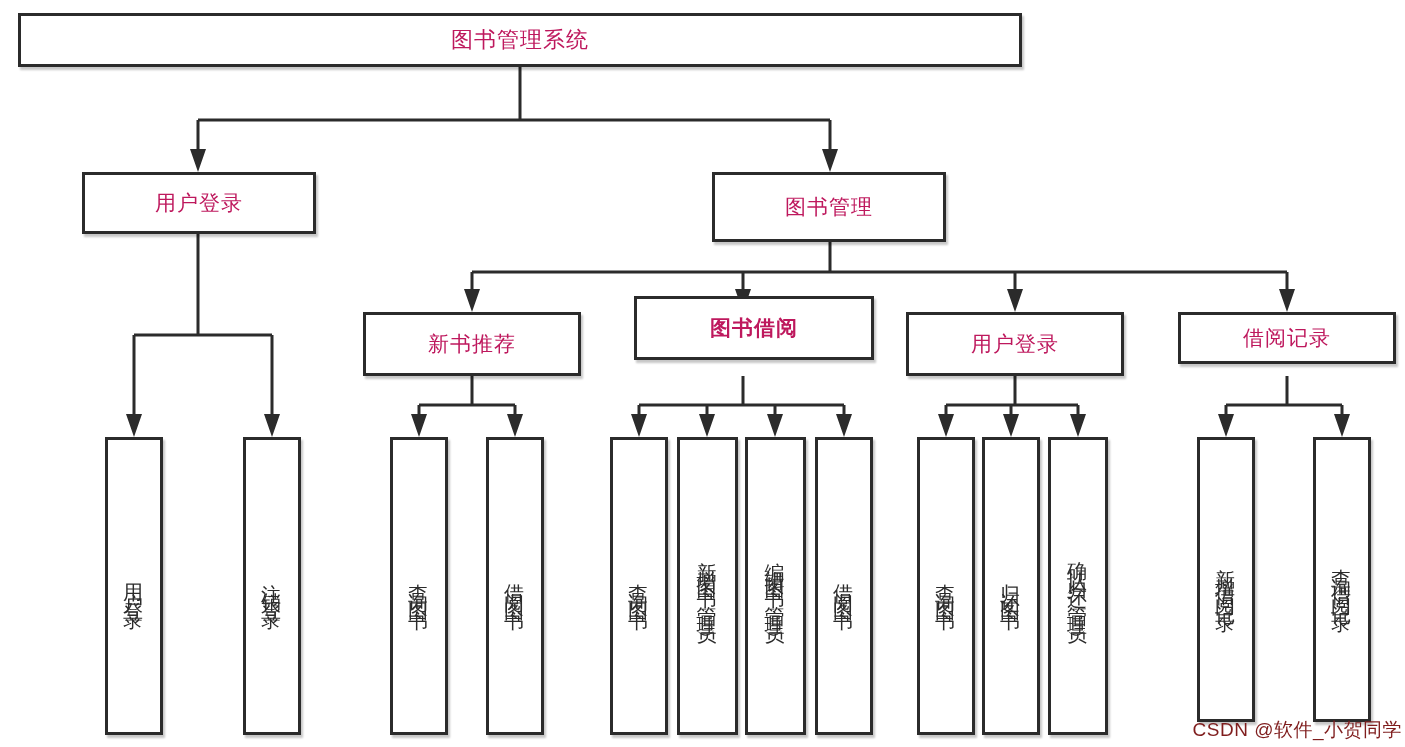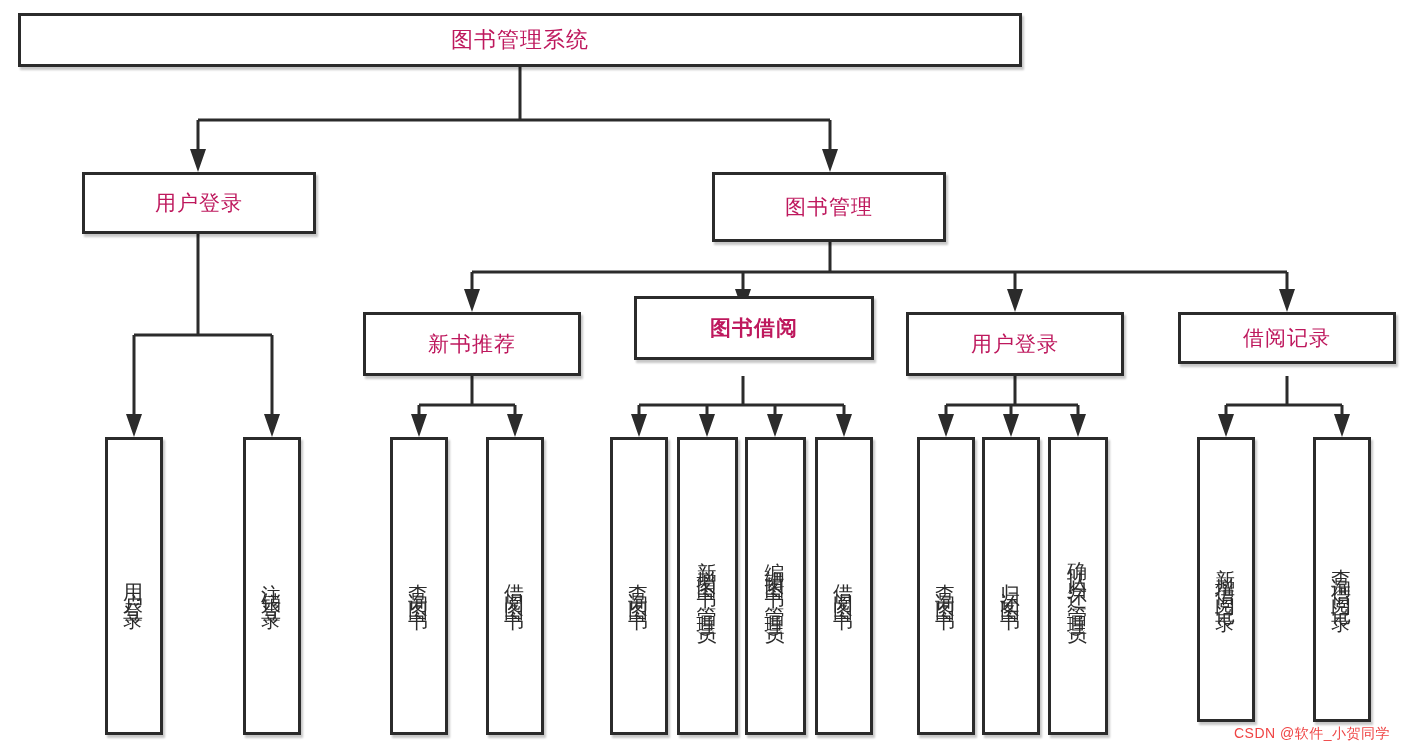--- a/index.html
+++ b/index.html
@@ -44,24 +44,24 @@
   .vlabel {
     writing-mode: vertical-rl;
     text-orientation: mixed;
     font-size: 20px;
     letter-spacing: 9px;
     color: #2b2b2b;
     white-space: nowrap;
   }
   #watermark {
     position: absolute;
-    right: 15px;
+    right: 3px;
     bottom: 4px;
-    font-size: 14px;
-    color: #ef4444;
+    font-size: 19px;
+    color: #7f1d1d;
     letter-spacing: 0.5px;
     z-index: 5;
     white-space: nowrap;
   }
   
   #n-root            { left: 18px;   top: 13px;  width: 1004px; height: 54px; }
   #n-user-login      { left: 82px;   top: 172px; width: 234px;  height: 62px; }
   #n-book-management { left: 712px;  top: 172px; width: 234px;  height: 70px; }
   #n-new-book-rec    { left: 363px;  top: 312px; width: 218px;  height: 64px; }
   #n-book-borrow     { left: 634px;  top: 296px; width: 240px;  height: 64px; font-weight: bold; }

